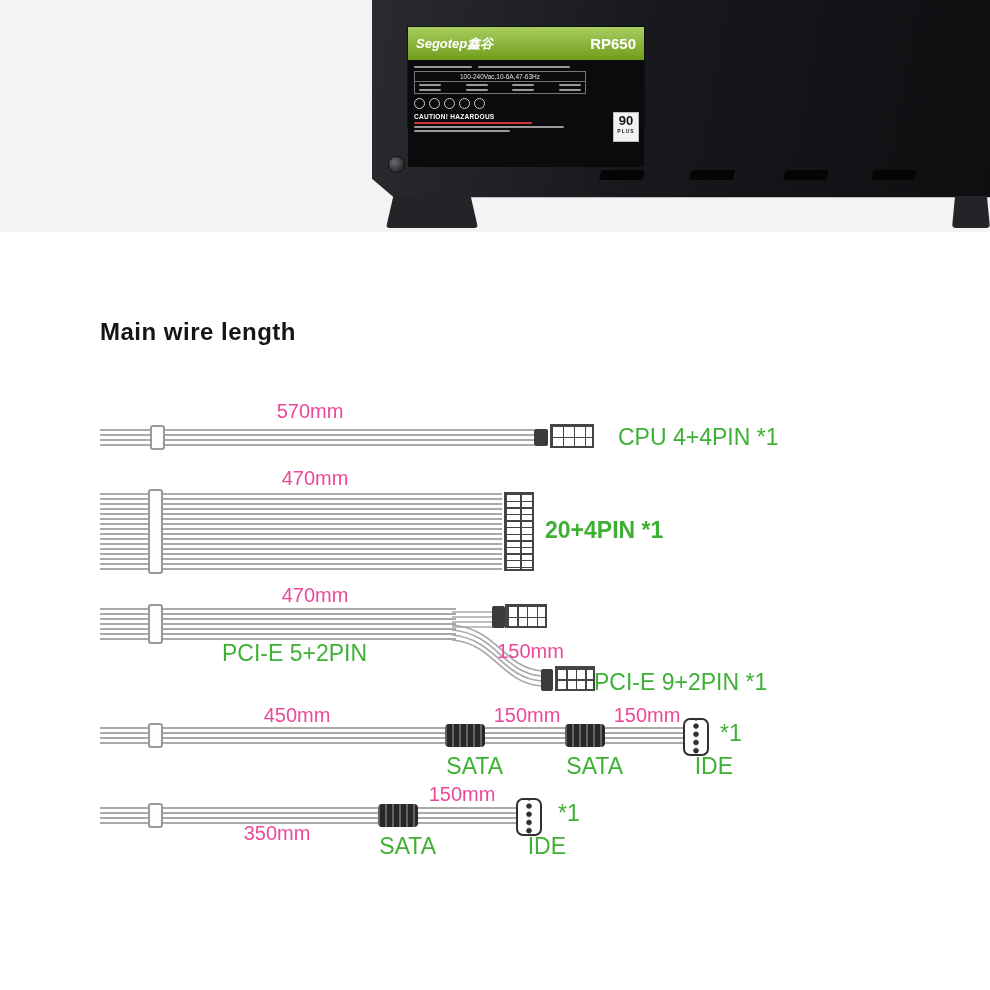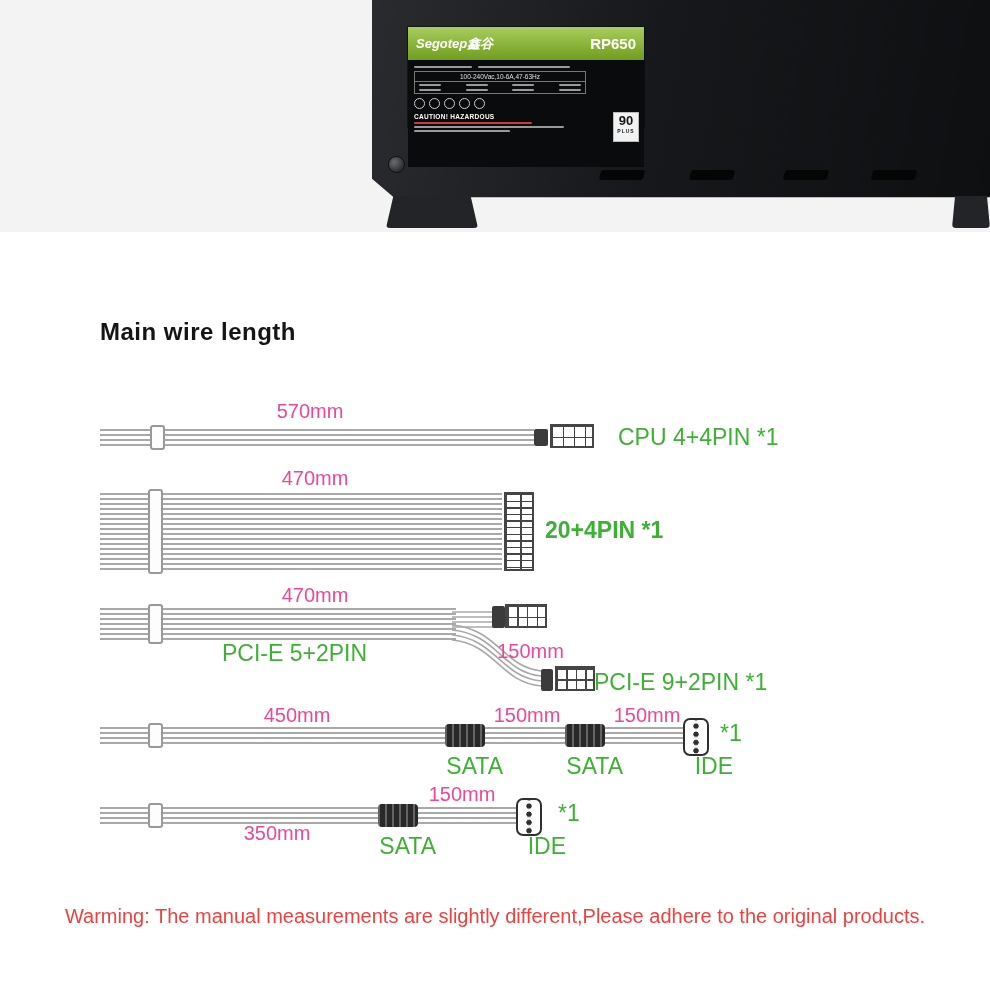--- a/index.html
+++ b/index.html
@@ -194,15 +194,14 @@
   <div class="mlabel" style="left:394px;top:783px;width:136px;">150mm</div>
   <div class="cable" style="left:100px;top:807px;width:278px;height:17px;"></div>
   <div class="clip" style="left:148px;top:803px;height:25px;"></div>
   <div class="sata" style="left:378px;top:804px;width:40px;height:23px;"></div>
   <div class="cable" style="left:418px;top:807px;width:98px;height:17px;"></div>
   <div class="ide" style="left:516px;top:798px;width:26px;height:38px;"></div>
   <div class="glabel center" style="left:360px;top:833px;width:76px;">SATA</div>
   <div class="glabel center" style="left:492px;top:833px;width:74px;">IDE</div>
   <div class="glabel" style="left:558px;top:800px;">*1</div>
 
-  <div class="warning">Warming: The manual measurements are slightly different,Please adhere to the original products.</div>
 
 </div>
 
 </body></html>

